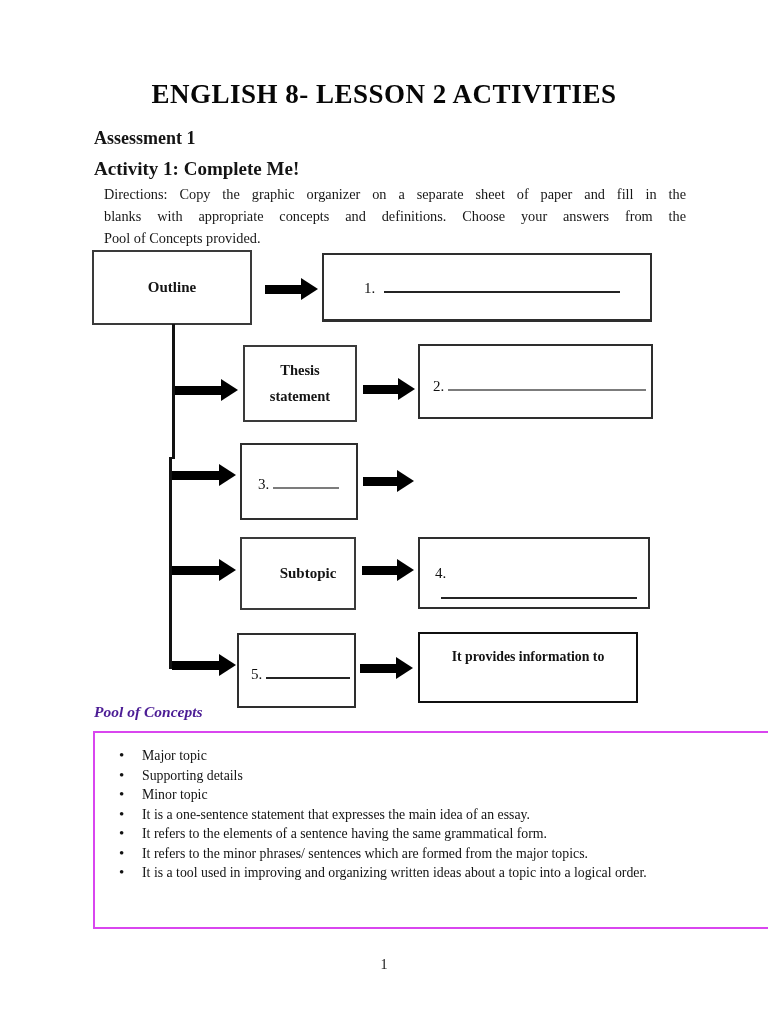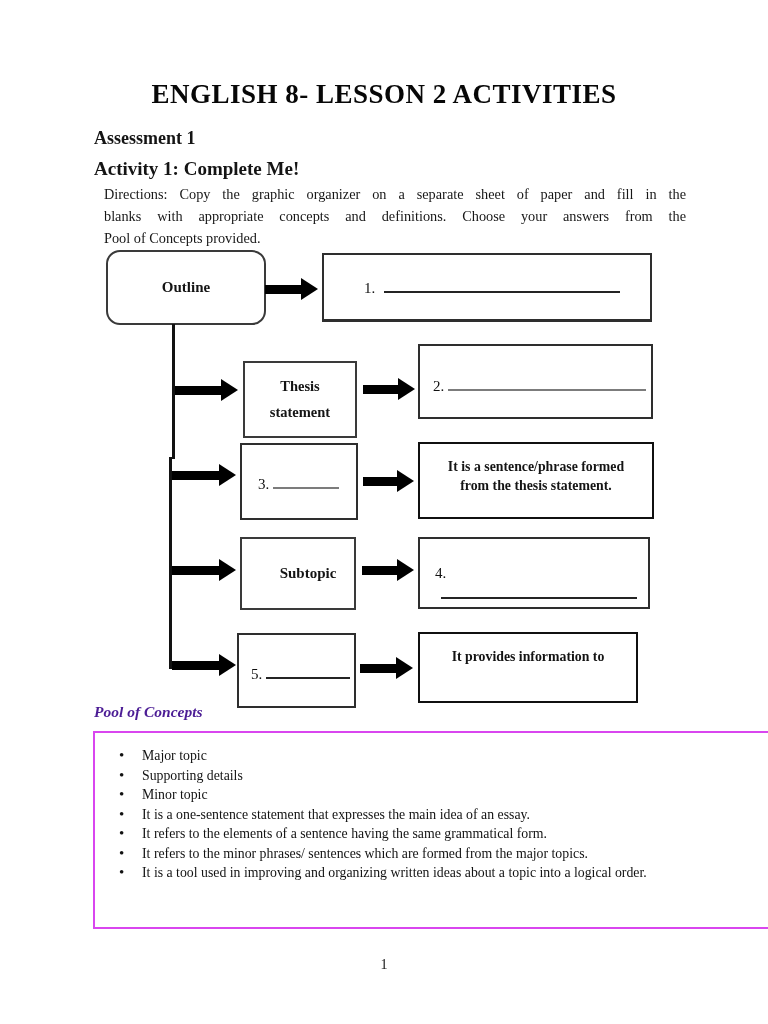--- a/index.html
+++ b/index.html
@@ -11,21 +11,21 @@
     position:absolute;left:0;right:0;top:80px;text-align:center;
     font-size:27px;line-height:1.1;font-weight:bold;color:#070707;letter-spacing:.5px;
   }
   .h-assess{position:absolute;left:94px;top:128px;font-size:18px;font-weight:bold;}
   .h-activity{position:absolute;left:94px;top:158px;font-size:19px;font-weight:bold;}
   .directions{position:absolute;left:94px;top:183px;width:582px;font-size:14.3px;line-height:22px;color:#171717;margin-left:10px;}
   .just{text-align:justify;text-align-last:justify;}
 
   .box{position:absolute;box-sizing:border-box;background:#fff;border:2px solid #2e2e2e;}
   .center-label{display:flex;align-items:center;justify-content:center;font-weight:bold;font-size:15px;text-align:center;}
-  .col-label{display:flex;flex-direction:column;align-items:center;justify-content:center;gap:9px;font-weight:bold;font-size:14.5px;text-align:center;margin-top:16px;}
+  .col-label{display:flex;flex-direction:column;align-items:center;justify-content:center;gap:9px;font-weight:bold;font-size:14.5px;text-align:center;}
   .def{border:2.5px solid #101010;text-align:center;font-weight:bold;font-size:13.8px;line-height:19px;padding-top:13px;}
 
   .num{font-size:15px;color:#101010;}
   .blank{display:inline-block;height:0.95em;border-bottom:2px solid #242424;vertical-align:baseline;}
   .blank.gray{border-bottom-color:#7c7c7c;}
 
   .vline{position:absolute;width:2.5px;background:#121212;}
   .harrow{position:absolute;display:flex;align-items:center;height:22px;}
   .harrow .shaft{height:9px;background:#000;flex:1 1 auto;}
   .harrow .head{width:0;height:0;border-top:11px solid transparent;border-bottom:11px solid transparent;border-left:17px solid #000;flex:0 0 auto;}
@@ -46,21 +46,21 @@
   <div class="title">ENGLISH 8- LESSON 2 ACTIVITIES</div>
   <div class="h-assess">Assessment 1</div>
   <div class="h-activity">Activity 1: Complete Me!</div>
 
   <div class="directions">
     <div class="just">Directions: Copy the graphic organizer on a separate sheet of paper and fill in the</div>
     <div class="just">blanks with appropriate concepts and definitions. Choose your answers from the</div>
     <div>Pool of Concepts provided.</div>
   </div>
 
-  <div class="box center-label" style="left:106px;top:250px;width:160px;height:75px;border-color:#3a3a3a;border-radius:14px;">
+  <div class="box center-label" style="left:92px;top:250px;width:160px;height:75px;border-color:#3a3a3a;">
     <span>Outline</span>
   </div>
 
   <div class="harrow" style="left:265px;top:278px;width:53px;">
       <i class="shaft"></i>
       <i class="head"></i>
     </div>
 
   <div class="box" style="left:322px;top:253px;width:330px;height:69px;border-bottom-width:3px;padding:21px 0 0 40px;">
     <span class="num">1.</span>
@@ -92,24 +92,20 @@
       <i class="head"></i>
     </div>
   <div class="box" style="left:240px;top:443px;width:118px;height:77px;padding:27px 0 0 16px;">
     <span class="num">3.</span>
     <span class="blank gray" style="width:66px;"></span>
   </div>
   <div class="harrow" style="left:363px;top:470px;width:51px;">
       <i class="shaft"></i>
       <i class="head"></i>
     </div>
-  <div class="box def" style="left:418px;top:442px;width:236px;height:77px;">
-    <div>It is a sentence/phrase formed</div>
-    <div>from the thesis statement.</div>
-  </div>
 
   <div class="harrow" style="left:172px;top:559px;width:64px;">
       <i class="shaft"></i>
       <i class="head"></i>
     </div>
   <div class="box center-label" style="left:240px;top:537px;width:116px;height:73px;border-color:#3a3a3a;padding-left:20px;">
     <span>Subtopic</span>
   </div>
   <div class="harrow" style="left:362px;top:559px;width:52px;">
       <i class="shaft"></i>

